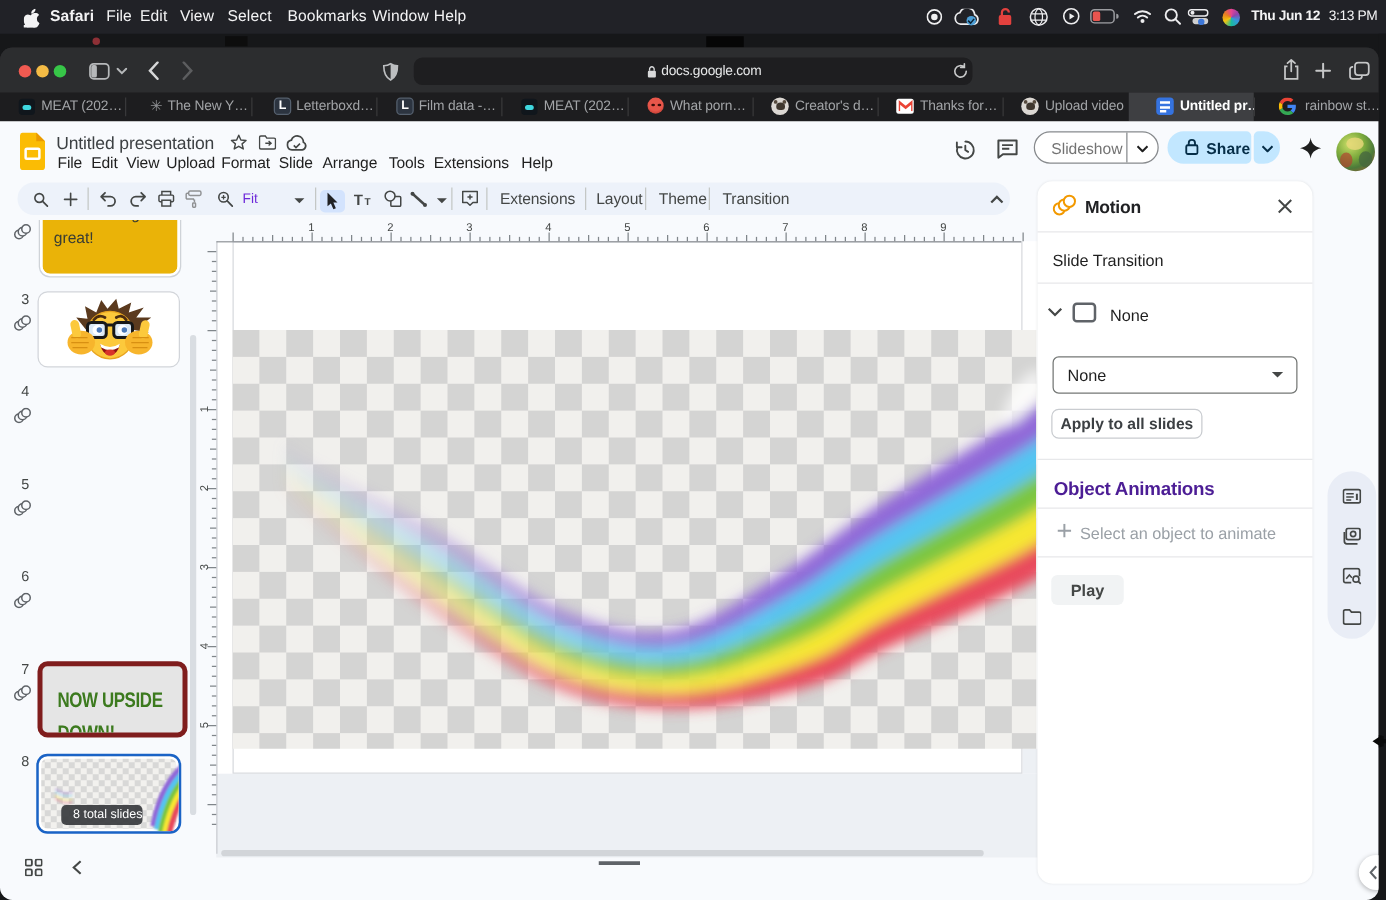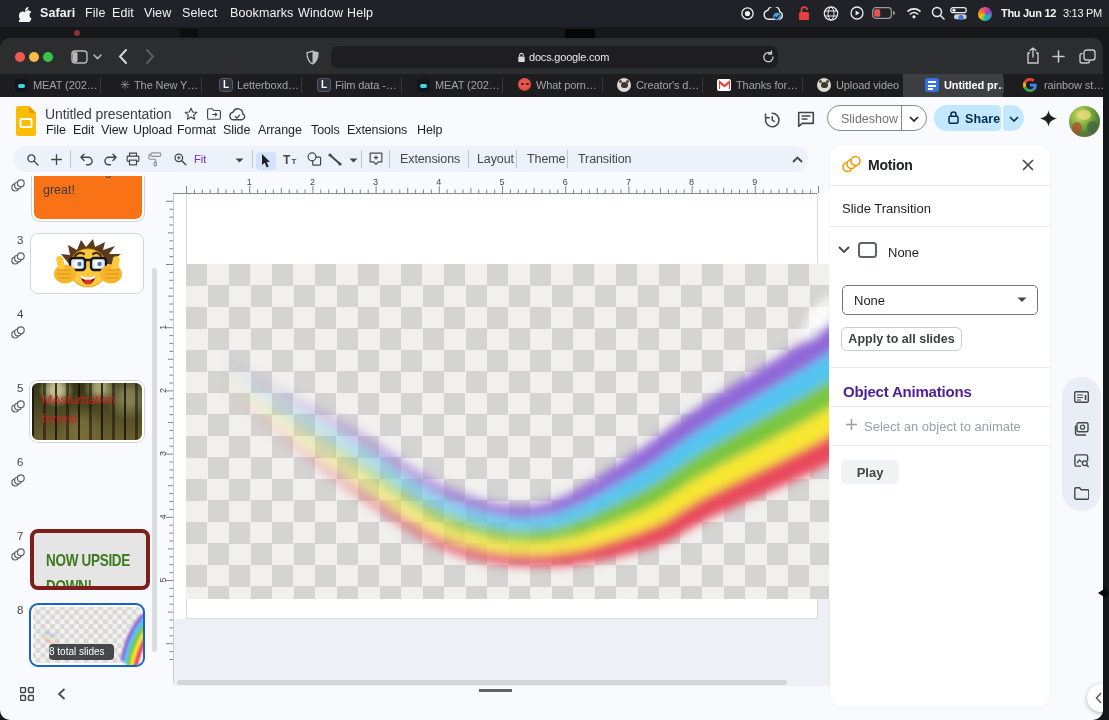--- a/index.html
+++ b/index.html
@@ -557,21 +557,21 @@
       <rect x="8.5" y="0.5" width="5" height="5" rx="1.2" fill="none" stroke="#444746" stroke-width="1.5"></rect>
       <rect x="0.5" y="8.5" width="5" height="5" rx="1.2" fill="none" stroke="#444746" stroke-width="1.5"></rect>
       <rect x="8.5" y="8.5" width="5" height="5" rx="1.2" fill="none" stroke="#444746" stroke-width="1.5"></rect>
     </svg>
     <svg class="a" style="left:57px;top:591px" width="9" height="12" viewBox="0 0 9 12">
         <path d="M7.5 1L2 6l5.5 5" fill="none" stroke="#444746" stroke-width="1.7"></path>
       </svg>
 
     <div class="a" style="left:0;top:79px;width:162px;height:500px;overflow:hidden" id="strip">
 
-      <div class="a" style="left:32px;top:-16px;width:112px;height:61px;border:2px solid #fff;box-shadow:0 0 0 1px #cfd3d8;border-radius:8px;background:#f97316;background-clip:padding-box;overflow:hidden;box-sizing:border-box">
+      <div class="a" style="left:32px;top:-16px;width:112px;height:61px;border:2px solid #fff;box-shadow:0 0 0 1px #cfd3d8;border-radius:8px;background:#eab308;background-clip:padding-box;overflow:hidden;box-sizing:border-box">
         <div class="a" style="left:9px;top:2px;font-size:12.5px;color:#3a3d33">You’re doing</div>
         <div class="a" style="left:9px;top:21px;font-size:12.5px;color:#3a3d33">great!</div>
       </div>
       <svg class="a coins" style="left:11px;top:3px" width="14" height="13" viewBox="0 0 14 13">
           <g fill="#f8fafd" stroke="#5f6368" stroke-width="1.2">
             <circle cx="4.2" cy="8.6" r="3.4"></circle>
             <circle cx="7" cy="6.4" r="3.4"></circle>
             <circle cx="9.8" cy="4.2" r="3.4"></circle>
           </g>
         </svg>
@@ -623,29 +623,20 @@
         </svg>
 
       <div class="a" style="left:17px;top:206px;font-size:11.5px;color:#444746">5</div>
       <svg class="a coins" style="left:11px;top:224px" width="14" height="13" viewBox="0 0 14 13">
           <g fill="#f8fafd" stroke="#5f6368" stroke-width="1.2">
             <circle cx="4.2" cy="8.6" r="3.4"></circle>
             <circle cx="7" cy="6.4" r="3.4"></circle>
             <circle cx="9.8" cy="4.2" r="3.4"></circle>
           </g>
         </svg>
-      <div class="a" style="left:30px;top:205px;width:114px;height:61px;border:2px solid #fff;box-shadow:0 0 0 1px #cfd3d8;border-radius:8px;box-sizing:border-box;overflow:hidden;background-clip:padding-box;background:
-        repeating-linear-gradient(90deg,rgba(18,16,6,.8) 0 2px,rgba(18,16,6,0) 2px 11px,rgba(22,20,8,.55) 11px 14px,rgba(22,20,8,0) 14px 23px),
-        radial-gradient(circle at 22% 12%,rgba(226,220,170,.8) 0 5%,rgba(226,220,170,0) 18%),
-        radial-gradient(circle at 62% 8%,rgba(210,205,150,.7) 0 5%,rgba(210,205,150,0) 20%),
-        radial-gradient(circle at 88% 25%,rgba(190,188,130,.5) 0 6%,rgba(190,188,130,0) 22%),
-        radial-gradient(circle at 45% 80%,rgba(140,130,70,.5) 0 10%,rgba(140,130,70,0) 30%),
-        linear-gradient(180deg,#343414 0%,#45431f 35%,#585028 65%,#6b5f2e 100%)">
-        <div class="a" style="left:10px;top:8px;font-size:12.5px;color:#cf2020;line-height:19px">MAsturbation<br>forrest</div>
-      </div>
 
       <div class="a" style="left:17px;top:280px;font-size:11.5px;color:#444746">6</div>
       <svg class="a coins" style="left:11px;top:298px" width="14" height="13" viewBox="0 0 14 13">
           <g fill="#f8fafd" stroke="#5f6368" stroke-width="1.2">
             <circle cx="4.2" cy="8.6" r="3.4"></circle>
             <circle cx="7" cy="6.4" r="3.4"></circle>
             <circle cx="9.8" cy="4.2" r="3.4"></circle>
           </g>
         </svg>
 
@@ -677,21 +668,21 @@
             <path d="M 124 18 C 114 26, 103 41, 98 68" stroke="#e8485c" stroke-width="4.5"></path>
             <g opacity="0.3" transform="translate(-5.5,2)">
               <path d="M 13 26 q 7 5 14 3" stroke="#9068d8" stroke-width="1.8"></path>
               <path d="M 13 28.5 q 7 5 14 3" stroke="#52c5f2" stroke-width="1.8"></path>
               <path d="M 13 31 q 7 5 14 3" stroke="#f7e733" stroke-width="1.8"></path>
               <path d="M 13 33.5 q 7 5 14 3" stroke="#e8485c" stroke-width="1.8"></path>
             </g>
           </g>
         </svg>
       </div>
-      <div class="a" style="left:49px;top:468px;width:65px;height:16px;border-radius:4px;background:rgba(55,58,61,.92);color:#fff;font-size:10px;text-align:left;line-height:16px">8 total slides</div>
+      <div class="a" style="left:49px;top:468px;width:65px;height:16px;border-radius:4px;background:rgba(55,58,61,.92);color:#fff;font-size:10px;text-align:right;line-height:16px">8 total slides</div>
 
       <div class="a" style="left:152px;top:92px;width:5px;height:384px;border-radius:3px;background:#d9dde2"></div>
     </div>
 
     <div class="a" style="left:830px;top:48px;width:220px;height:562px;background:#fff;border-radius:12px;box-shadow:0 0 2px rgba(0,0,0,.08)"></div>
     <svg class="a" style="left:842px;top:58px" width="19" height="18" viewBox="0 0 19 18">
         <g fill="#fff" stroke="#f29900" stroke-width="1.6">
           <circle cx="5.5" cy="12" r="4.5"></circle>
           <circle cx="9.5" cy="9" r="4.5"></circle>
           <circle cx="13.5" cy="6" r="4.5"></circle>

